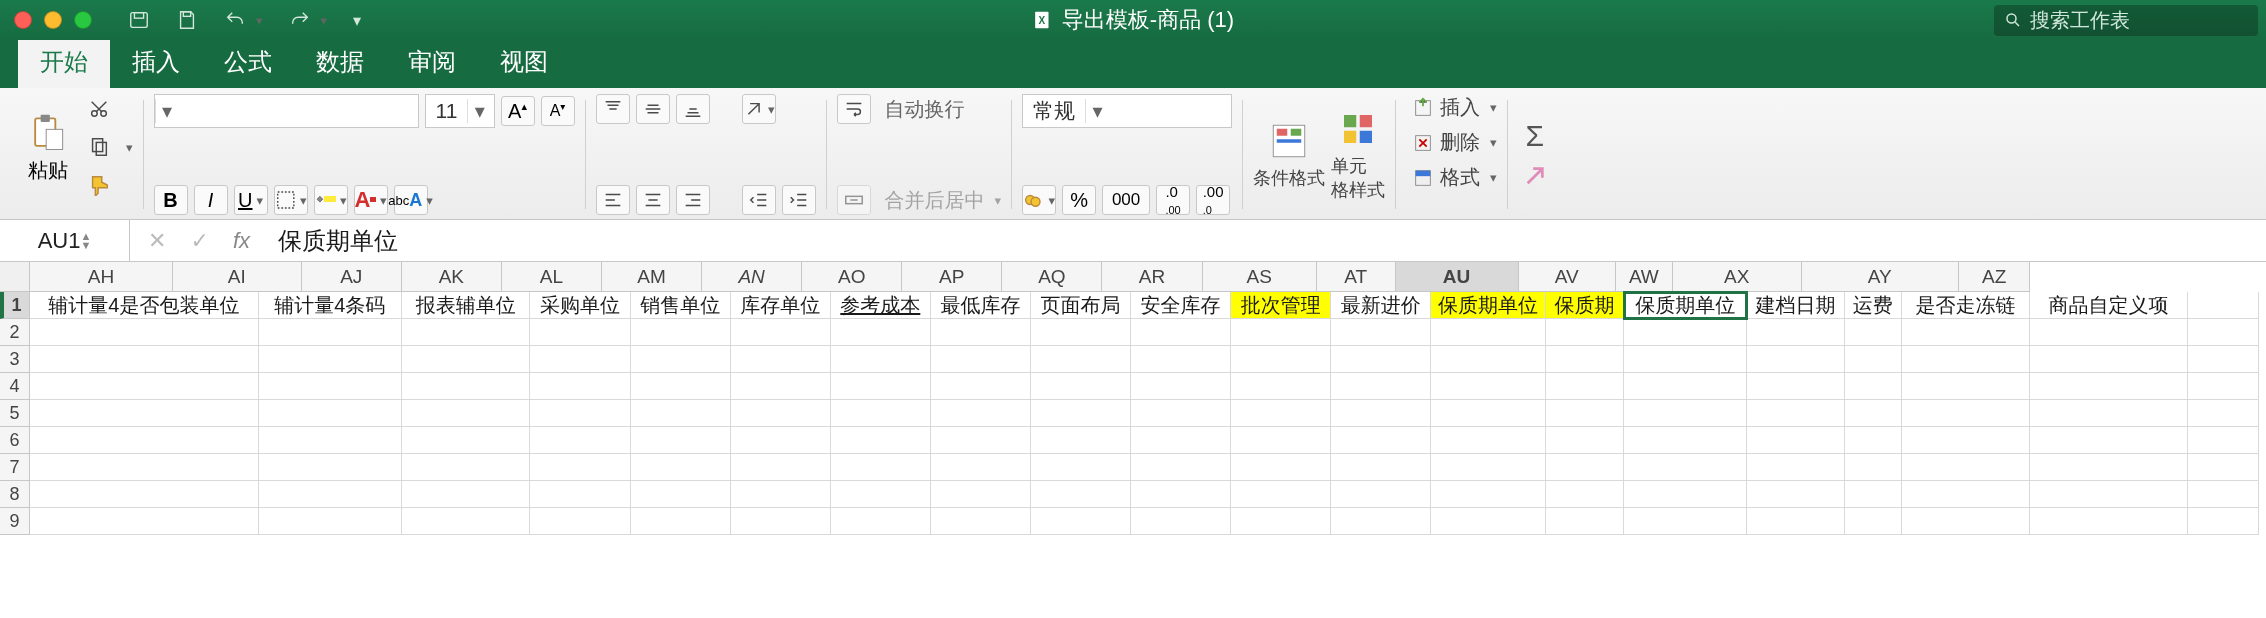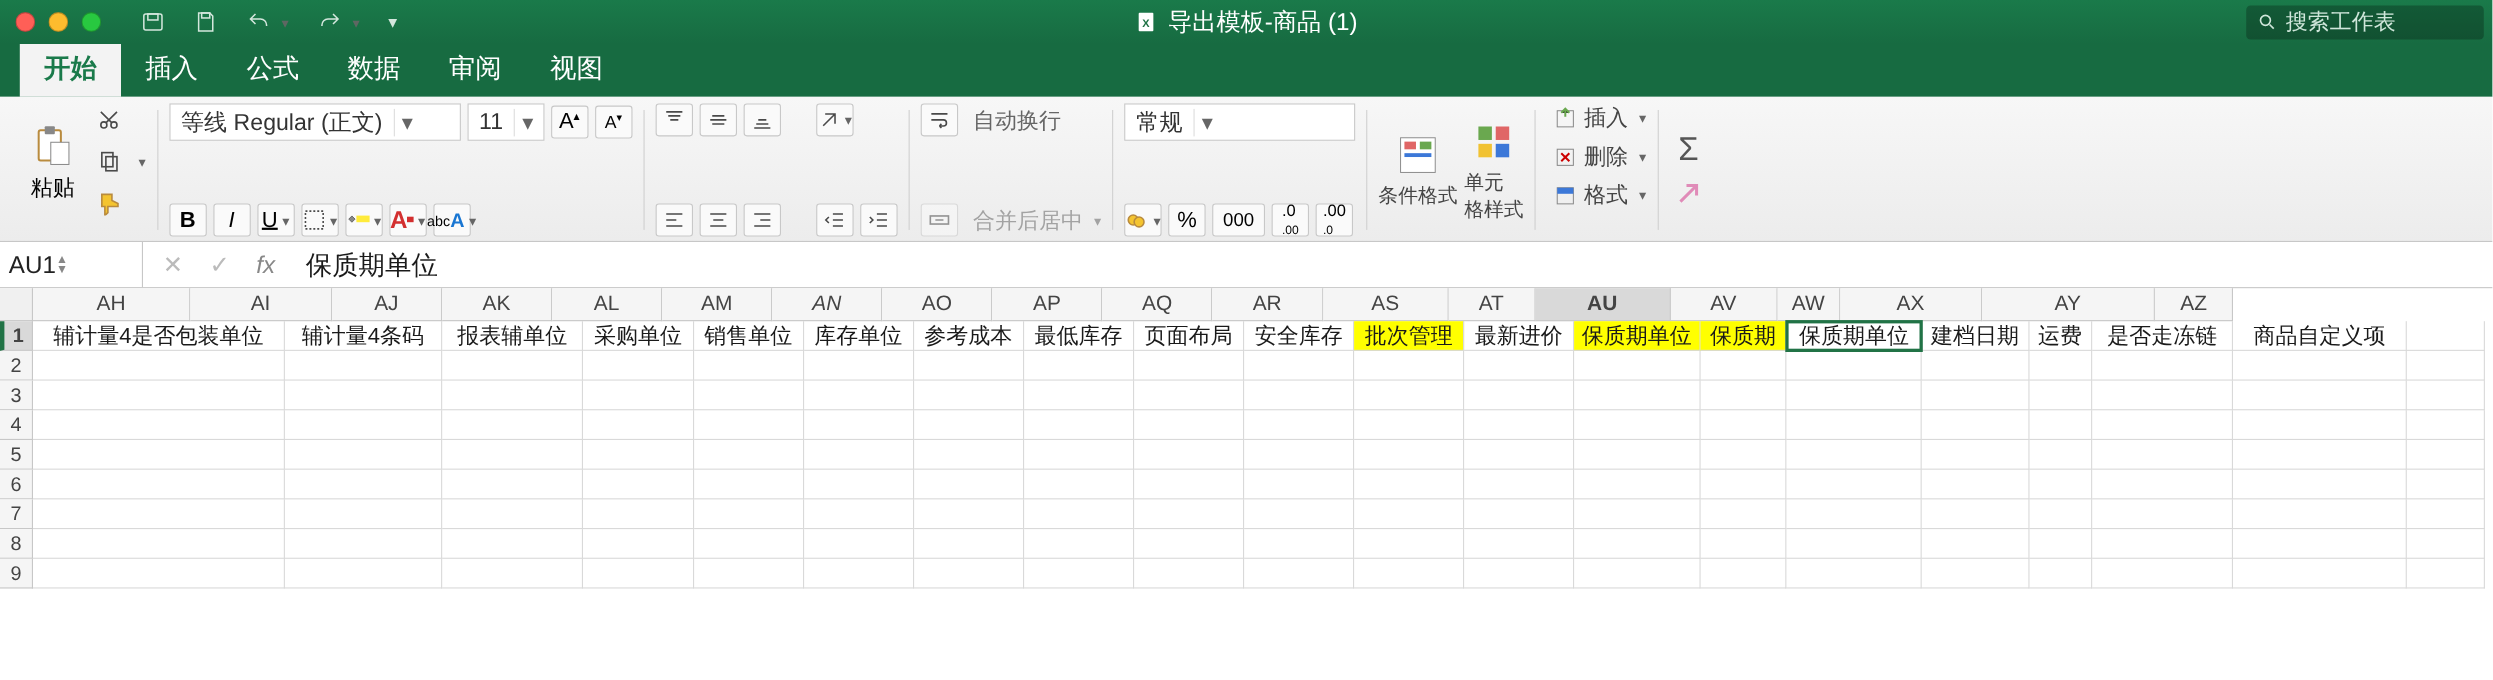--- a/index.html
+++ b/index.html
@@ -8,28 +8,28 @@
   
   .titlebar { height: 40px; background: linear-gradient(#1a7a4a,#176b41); display: flex; align-items: center; position: relative; color: #fff; }
   .traffic { display:flex; gap:12px; padding-left:14px; align-items:center;}
   .tdot { width:18px; height:18px; border-radius:50%; border:1px solid rgba(0,0,0,.25);}
   .tred{background:#ff5f57;} .tyel{background:#febc2e;} .tgrn{background:#28c840;}
   .qat { display:flex; gap:26px; align-items:center; margin-left:36px; color:#e9f4ee;}
   .qat .qbtn{display:flex; align-items:center; gap:6px; opacity:.9;}
   .qat svg{width:22px;height:22px;fill:none;stroke:#e9f4ee;stroke-width:1.5;}
   .titlecenter{ position:absolute; left:50%; transform:translateX(-50%); display:flex; align-items:center; gap:10px; font-size:22px;}
   .titlecenter svg{width:20px;height:20px;}
-  .searchbox{ margin-left:auto; margin-right:8px; display:flex; align-items:center; gap:8px; background:rgba(0,0,0,.25); border-radius:4px; padding:4px 10px; width:216px; color:#cfe6da; font-size:20px;}
+  .searchbox{ margin-left:auto; margin-right:8px; display:flex; align-items:center; gap:8px; background:rgba(0,0,0,.25); border-radius:4px; padding:4px 10px; width:264px; color:#cfe6da; font-size:20px;}
   .searchbox input{ background:transparent; border:none; outline:none; color:#cfe6da; font-size:20px; width:150px;}
   .searchbox input::placeholder{color:#cfe6da;}
 
   
   .tabstrip{ height:48px; background:#176b41; display:flex; align-items:flex-end; padding-left:18px; gap:0;}
   .tab{ padding:10px 22px 10px; color:#fff; font-size:24px; cursor:pointer;}
-  .tab.active{ background:#f3f3f3; color:#1a7a4a; border-top-left-radius:4px; border-top-right-radius:4px; font-weight:700;}
+  .tab.active{ background:#f3f3f3; color:#1a7a4a; border-top-left-radius:4px; border-top-right-radius:4px; font-weight:400;}
 
   
   .ribbon{ height:132px; background:linear-gradient(#f7f7f7,#ececec); border-bottom:1px solid #c7c7c7; display:flex; padding:6px 6px 4px 10px; gap:0;}
   .group{ display:flex; flex-direction:column; justify-content:space-between; padding:0 10px; position:relative;}
   .group.rowed{ flex-direction:row; align-items:center; gap:6px;}
   .groupsep{ width:1px; background:#d0d0d0; margin:6px 0;}
   .grouplabel{ text-align:center; font-size:18px; color:#666; padding-top:2px;}
   .bigbtn{ display:flex; flex-direction:column; align-items:center; gap:2px; padding:2px 6px; cursor:pointer;}
   .bigbtn svg{width:44px;height:44px;}
   .row{ display:flex; align-items:center; gap:6px;}
@@ -47,21 +47,21 @@
   .blueA{color:#1976d2;font-weight:bold;font-size:22px;}
   .stackbtn{display:flex;flex-direction:column;align-items:center;gap:4px;cursor:pointer;font-size:18px;color:#444;}
   .stackbtn svg{width:42px;height:42px;}
   .mini3{display:flex;flex-direction:column;gap:8px;margin-left:6px;}
   .minirow{display:flex;align-items:center;gap:6px;font-size:20px;color:#444;cursor:pointer;}
   .minirow svg{width:22px;height:22px;}
   .sigma{font-size:30px;color:#555;padding:0 8px;}
 
   
   .fbar{ height:42px; border-bottom:1px solid #c7c7c7; display:flex; align-items:center; background:#fff;}
-  .namebox{ width:130px; border-right:1px solid #c7c7c7; display:flex; align-items:center; justify-content:flex-start; padding:0 8px; height:100%;}
+  .namebox{ width:130px; border-right:1px solid #c7c7c7; display:flex; align-items:center; justify-content:center; padding:0 8px; height:100%;}
   .namebox span{font-size:22px;color:#222;}
   .spin{display:flex;flex-direction:column;gap:0;}
   .spin div{font-size:11px;line-height:9px;color:#888;cursor:pointer;}
   .fxicons{display:flex;align-items:center;gap:24px;padding:0 18px;color:#888;font-size:22px;}
   .fxicons span{cursor:pointer;}
   .fxval{font-size:24px;color:#1a1a1a;padding-left:10px;}
 
   
   .gridwrap{display:flex;}
   .corner{width:30px;height:30px;border-right:1px solid #c7c7c7;border-bottom:1px solid #c7c7c7;background:#f0f0f0;}
@@ -174,21 +174,20 @@
       </div>
       <span class="dd-caret">▾</span>
     </div>
     <div class="grouplabel"></div>
   </div>
   <div class="groupsep"></div>
 
   <div class="group">
     <div class="row">
       <div class="combo" style="width:265px;">
-          <span>等线 Regular (正文)</span>
           <div class="dd">▾</div>
         </div>
       <div class="combo" style="width:70px;">
           <span>11</span>
           <div class="dd">▾</div>
         </div>
       <div class="sbtn box">
           <span style="font-size:20px;">A<sup style="font-size:11px;">▴</sup></span>
         </div>
       <div class="sbtn box">
@@ -451,21 +450,21 @@
   </div>
   <div class="rows" id="rows">
       <div class="rowline row1">
         <div class="rh active">1</div>
         <div class="cell" style="width: 228.8px;">辅计量4是否包装单位</div>
         <div class="cell" style="width: 143px;">辅计量4条码</div>
         <div class="cell" style="width: 128.7px;">报表辅单位</div>
         <div class="cell" style="width: 100.1px;">采购单位</div>
         <div class="cell" style="width: 100.1px;">销售单位</div>
         <div class="cell" style="width: 100.1px;">库存单位</div>
-        <div class="cell" style="width: 100.1px;">参考成本</div>
+        <div class="cell" style="width: 100.1px; text-decoration: underline;">参考成本</div>
         <div class="cell" style="width: 100.1px;">最低库存</div>
         <div class="cell" style="width: 100.1px;">页面布局</div>
         <div class="cell" style="width: 100.1px;">安全库存</div>
         <div class="cell hl" style="width: 100.1px;">批次管理</div>
         <div class="cell" style="width: 100.1px;">最新进价</div>
         <div class="cell hl" style="width: 114.4px;">保质期单位</div>
         <div class="cell hl" style="width: 78.65px;">保质期</div>
         <div class="cell sel" style="width: 122.98px;">保质期单位</div>
         <div class="cell" style="width: 97.24px;">建档日期</div>
         <div class="cell" style="width: 57.2px;">运费</div>

